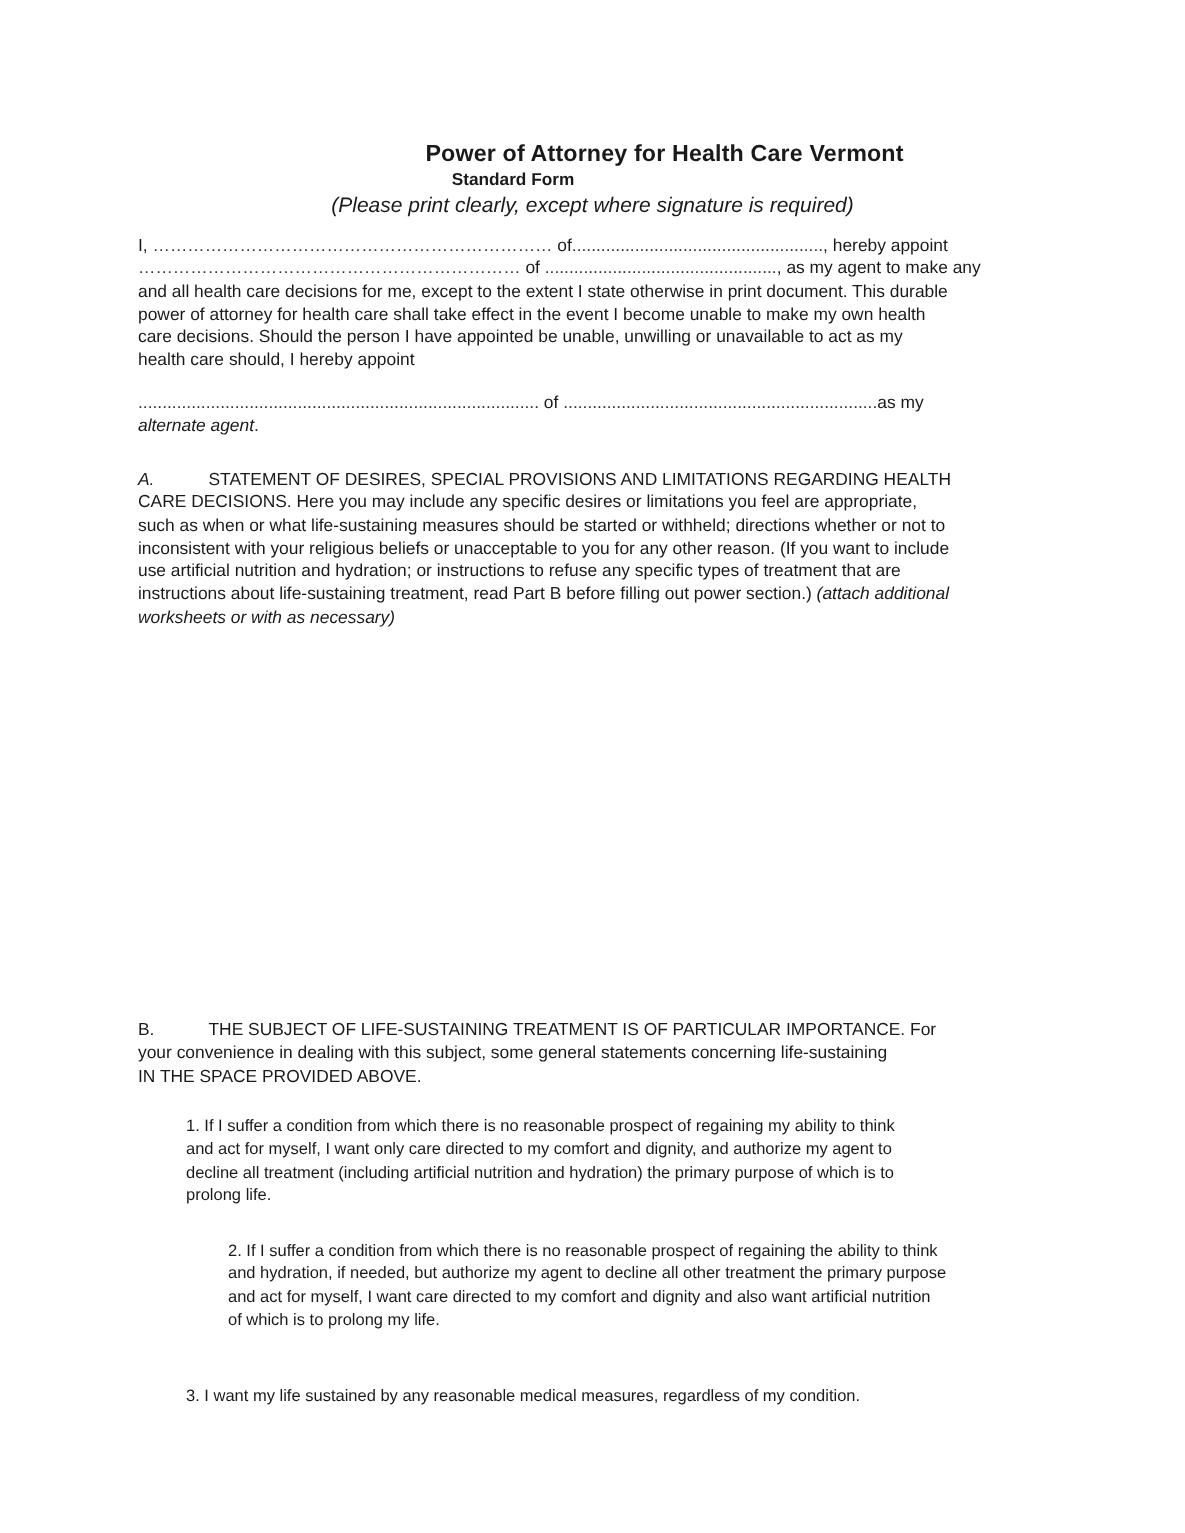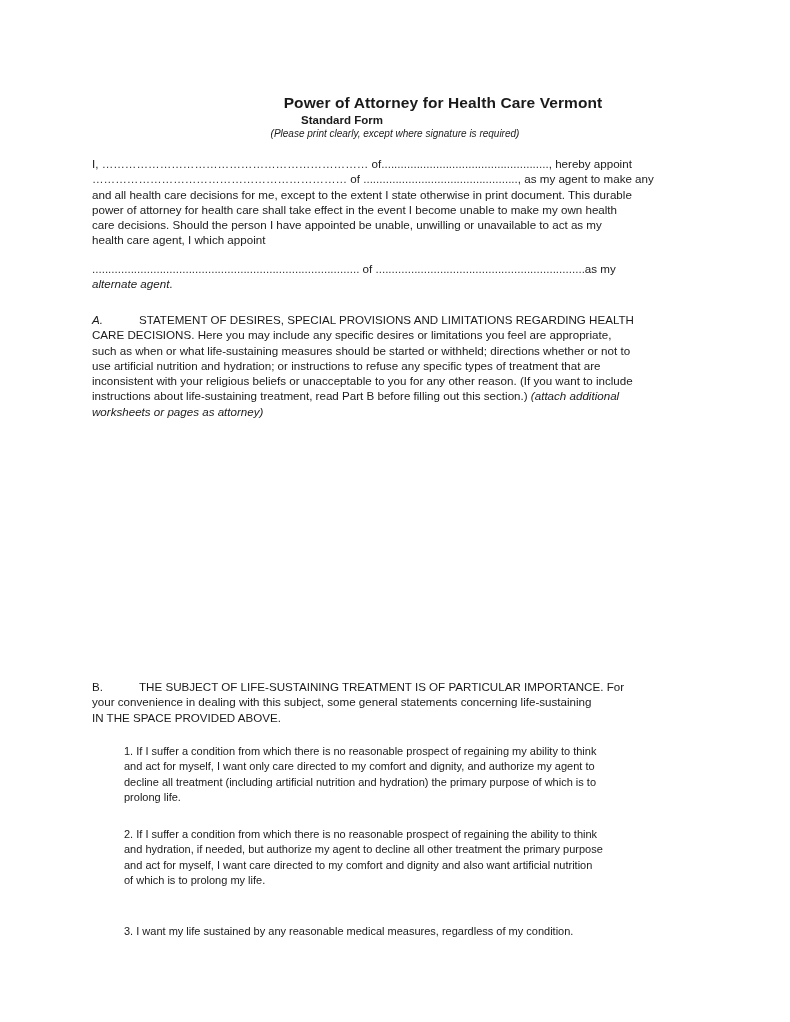--- a/index.html
+++ b/index.html
@@ -4,21 +4,21 @@
 <style>
   html, body { margin: 0; padding: 0; background: #ffffff; }
   body { width: 790px; height: 1022px; position: relative; overflow: hidden;
          font-family: "Liberation Sans", sans-serif; color: #1a1a1a; }
   .page { position: absolute; left: 0; top: 0; width: 790px; height: 1022px; background: #fff; }
   .title { position: absolute; left: 0; width: 790px; text-align: center; top: 94px;
            font-size: 15.5px; font-weight: bold; letter-spacing: 0.1px; padding-left: 48px; }
   .subtitle { position: absolute; left: 0; width: 684px; text-align: center; top: 114px;
               font-size: 11.5px; font-weight: bold; }
   .instruction { position: absolute; left: 0; width: 790px; text-align: center; top: 128px;
-                 font-size: 10px; font-style: italic; }
+                 font-size: 14px; font-style: italic; }
   .para { position: absolute; left: 92px; width: 606px; font-size: 11.6px; line-height: 15.3px; }
   .line { white-space: nowrap; display: block; }
   .dots { color: #333; letter-spacing: 0px; }
   .it { font-style: italic; }
   .tab { display: inline-block; width: 47px; }
   .item { position: absolute; left: 124px; width: 580px; font-size: 11px; line-height: 15.3px; }
 </style>
 </head>
 <body>
 
@@ -31,64 +31,64 @@
   <div class="para" style="top:156px;">
     <span class="line">
       <span>I, </span><span class="dots">……………………………………………………………</span><span> of</span><span class="dots">....................................................</span><span>, hereby appoint</span>
     </span>
     <span class="line">
       <span class="dots">…………………………………………………………</span><span> of </span><span class="dots">................................................</span><span>, as my agent to make any</span>
     </span>
     <span class="line">and all health care decisions for me, except to the extent I state otherwise in print document. This durable</span>
     <span class="line">power of attorney for health care shall take effect in the event I become unable to make my own health</span>
     <span class="line">care decisions. Should the person I have appointed be unable, unwilling or unavailable to act as my</span>
-    <span class="line">health care agent, I which appoint</span>
+    <span class="line">health care should, I hereby appoint</span>
   </div>
 
   <div class="para" style="top:261px;">
     <span class="line">
       <span class="dots">...................................................................................</span><span> of </span><span class="dots">.................................................................</span><span>as my</span>
     </span>
     <span class="line">
       <span class="it">alternate agent</span><span>.</span>
     </span>
   </div>
 
   <div class="para" style="top:312px;">
     <span class="line">
       <span class="tab it">A.</span><span>STATEMENT OF DESIRES, SPECIAL PROVISIONS AND LIMITATIONS REGARDING HEALTH</span>
     </span>
     <span class="line">CARE DECISIONS. Here you may include any specific desires or limitations you feel are appropriate,</span>
     <span class="line">such as when or what life-sustaining measures should be started or withheld; directions whether or not to</span>
+    <span class="line">inconsistent with your religious beliefs or unacceptable to you for any other reason. (If you want to include</span>
     <span class="line">use artificial nutrition and hydration; or instructions to refuse any specific types of treatment that are</span>
-    <span class="line">inconsistent with your religious beliefs or unacceptable to you for any other reason. (If you want to include</span>
     <span class="line">
-      <span>instructions about life-sustaining treatment, read Part B before filling out this section.) </span><span class="it">(attach additional</span>
+      <span>instructions about life-sustaining treatment, read Part B before filling out power section.) </span><span class="it">(attach additional</span>
     </span>
-    <span class="line it">worksheets or pages as attorney)</span>
+    <span class="line it">worksheets or with as necessary)</span>
   </div>
 
   <div style="position:absolute; left:92px; top:425px; width:606px; height:245px;"></div>
 
   <div class="para" style="top:679px;">
     <span class="line">
       <span class="tab">B.</span><span>THE SUBJECT OF LIFE-SUSTAINING TREATMENT IS OF PARTICULAR IMPORTANCE. For</span>
     </span>
     <span class="line">your convenience in dealing with this subject, some general statements concerning life-sustaining</span>
     <span class="line">IN THE SPACE PROVIDED ABOVE.</span>
   </div>
 
   <div class="item" style="top:744px;">
     <span class="line">1. If I suffer a condition from which there is no reasonable prospect of regaining my ability to think</span>
     <span class="line">and act for myself, I want only care directed to my comfort and dignity, and authorize my agent to</span>
     <span class="line">decline all treatment (including artificial nutrition and hydration) the primary purpose of which is to</span>
     <span class="line">prolong life.</span>
   </div>
 
-  <div class="item" style="top:827px;">
+  <div class="item" style="top:827px;margin-left:28px;">
     <span class="line">2. If I suffer a condition from which there is no reasonable prospect of regaining the ability to think</span>
     <span class="line">and hydration, if needed, but authorize my agent to decline all other treatment the primary purpose</span>
     <span class="line">and act for myself, I want care directed to my comfort and dignity and also want artificial nutrition</span>
     <span class="line">of which is to prolong my life.</span>
   </div>
 
   <div class="item" style="top:924px;">
     <span class="line">3. I want my life sustained by any reasonable medical measures, regardless of my condition.</span>
   </div>
 

